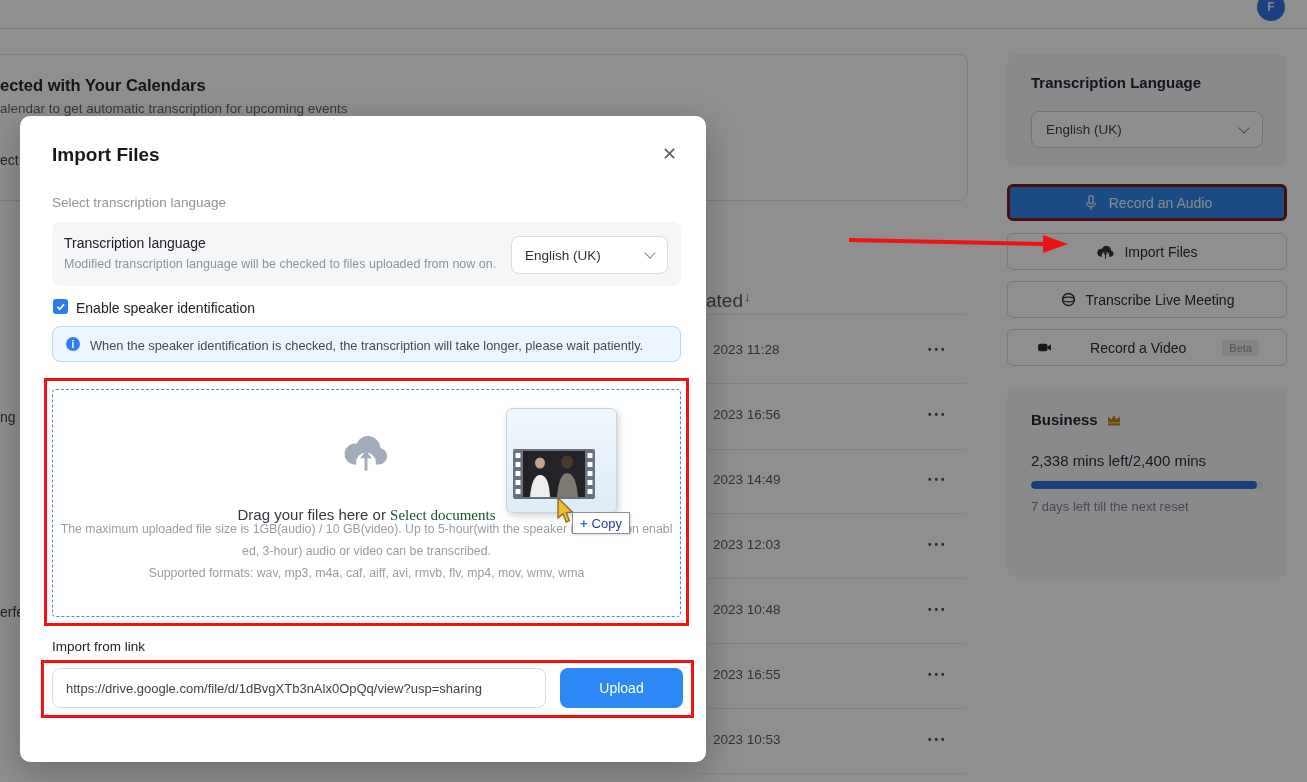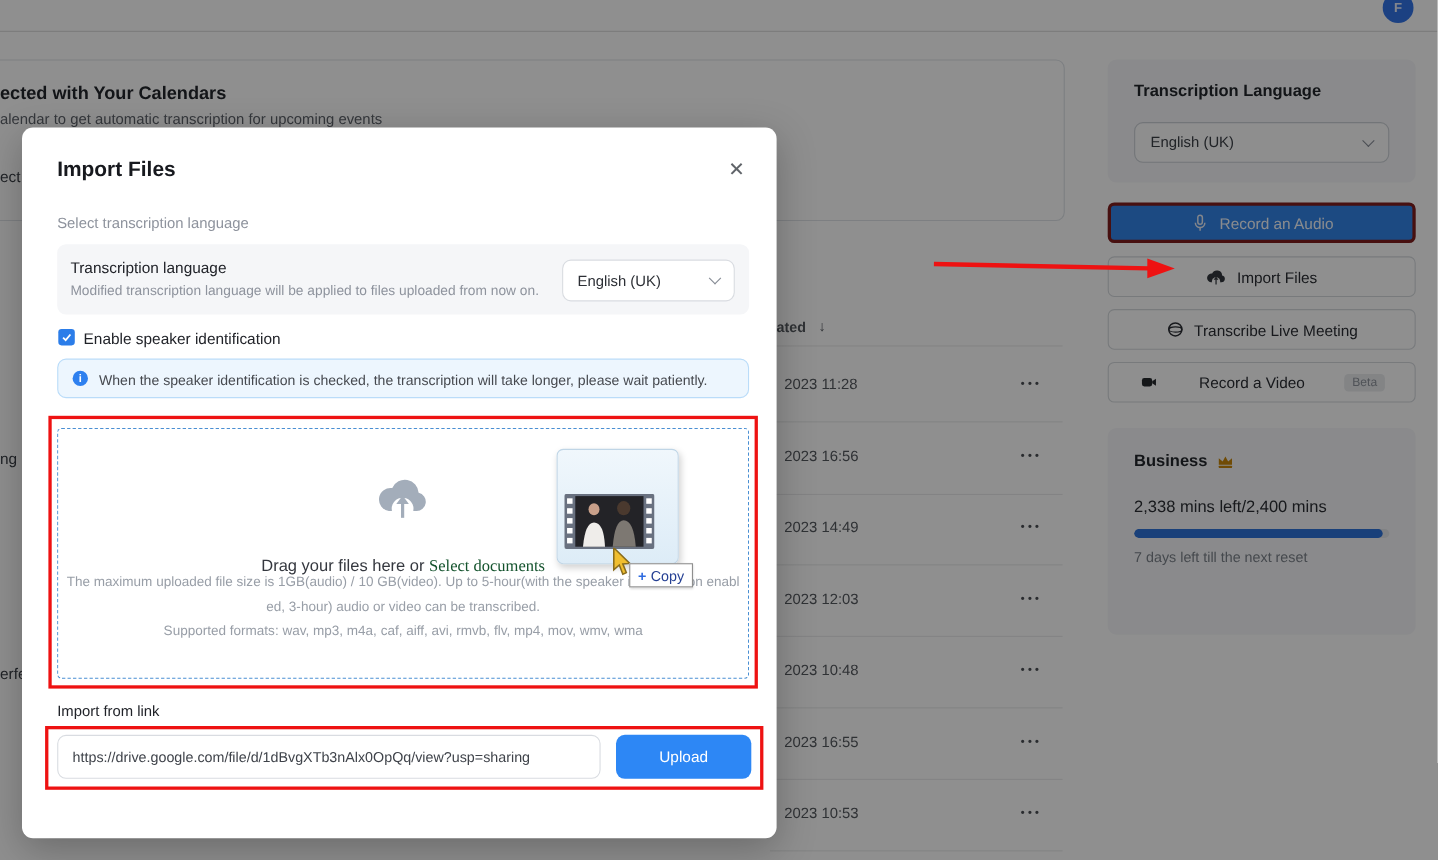--- a/index.html
+++ b/index.html
@@ -7,21 +7,21 @@
        font-family:"Liberation Sans",sans-serif;background:#ffffff;}
   .abs{position:absolute;}
   
   #bg{position:absolute;inset:0;z-index:1;background:#fff;}
   .topbar-line{left:0;top:28px;width:1307px;height:0;border-top:1px solid #dcdcdc;}
   .banner-card{left:-40px;top:54px;width:1006px;height:145px;border:1px solid #dfe3e8;border-radius:8px;}
   .bg-heading{left:0;top:76px;font-size:16.5px;font-weight:700;color:#23262c;white-space:nowrap;}
   .bg-sub{left:0;top:101px;font-size:13.5px;color:#5f646c;white-space:nowrap;}
   .bg-frag{font-size:14px;color:#3a3f46;white-space:nowrap;}
   .tbl-sep{height:0;border-top:1px solid #e9eaec;width:266px;left:700px;}
-  .tbl-head{left:706px;top:290px;font-size:13px;color:#55595f;font-weight:700;}
+  .tbl-head{left:706px;top:290px;font-size:19px;color:#55595f;font-weight:400;}
   .tbl-sort{left:744px;top:289px;font-size:13px;color:#55595f;}
   .row-date{left:713px;font-size:13.5px;color:#55595f;white-space:nowrap;}
   .row-dots{left:928px;font-size:10px;letter-spacing:3px;color:#4a4e54;font-weight:700;}
   
   .side-card{left:1007px;width:280px;background:#f6f7f9;border-radius:8px;}
   .side-title{font-size:15px;font-weight:700;color:#23262c;}
   .side-select{left:1031px;top:111px;width:232px;height:37px;background:#fdfdfe;border:1px solid #ccd0d6;
                border-radius:8px;display:flex;align-items:center;justify-content:space-between;
                padding:0 14px;box-sizing:border-box;font-size:13.5px;color:#3c4047;}
   .chev{width:7px;height:7px;border-right:1.6px solid #858b94;border-bottom:1.6px solid #858b94;
@@ -181,21 +181,21 @@
 
 <div id="dim"></div>
 
 <div id="modal">
   <div class="abs m-title">Import Files</div>
   <div class="abs m-close">✕</div>
   <div class="abs m-sublabel">Select transcription language</div>
 
   <div class="abs lang-section"></div>
   <div class="abs lang-title">Transcription language</div>
-  <div class="abs lang-desc">Modified transcription language will be applied to files uploaded from now on.</div>
+  <div class="abs lang-desc">Modified transcription language will be checked to files uploaded from now on.</div>
   <div class="abs m-select">
     <span>English (UK)</span>
     <span class="chev"></span>
   </div>
 
   <div class="abs cbx">
     <svg width="11" height="11" viewBox="0 0 14 14">
       <polyline points="3,7.5 6,10.5 11.5,4" fill="none" stroke="#ffffff" stroke-width="2"></polyline>
     </svg>
   </div>

